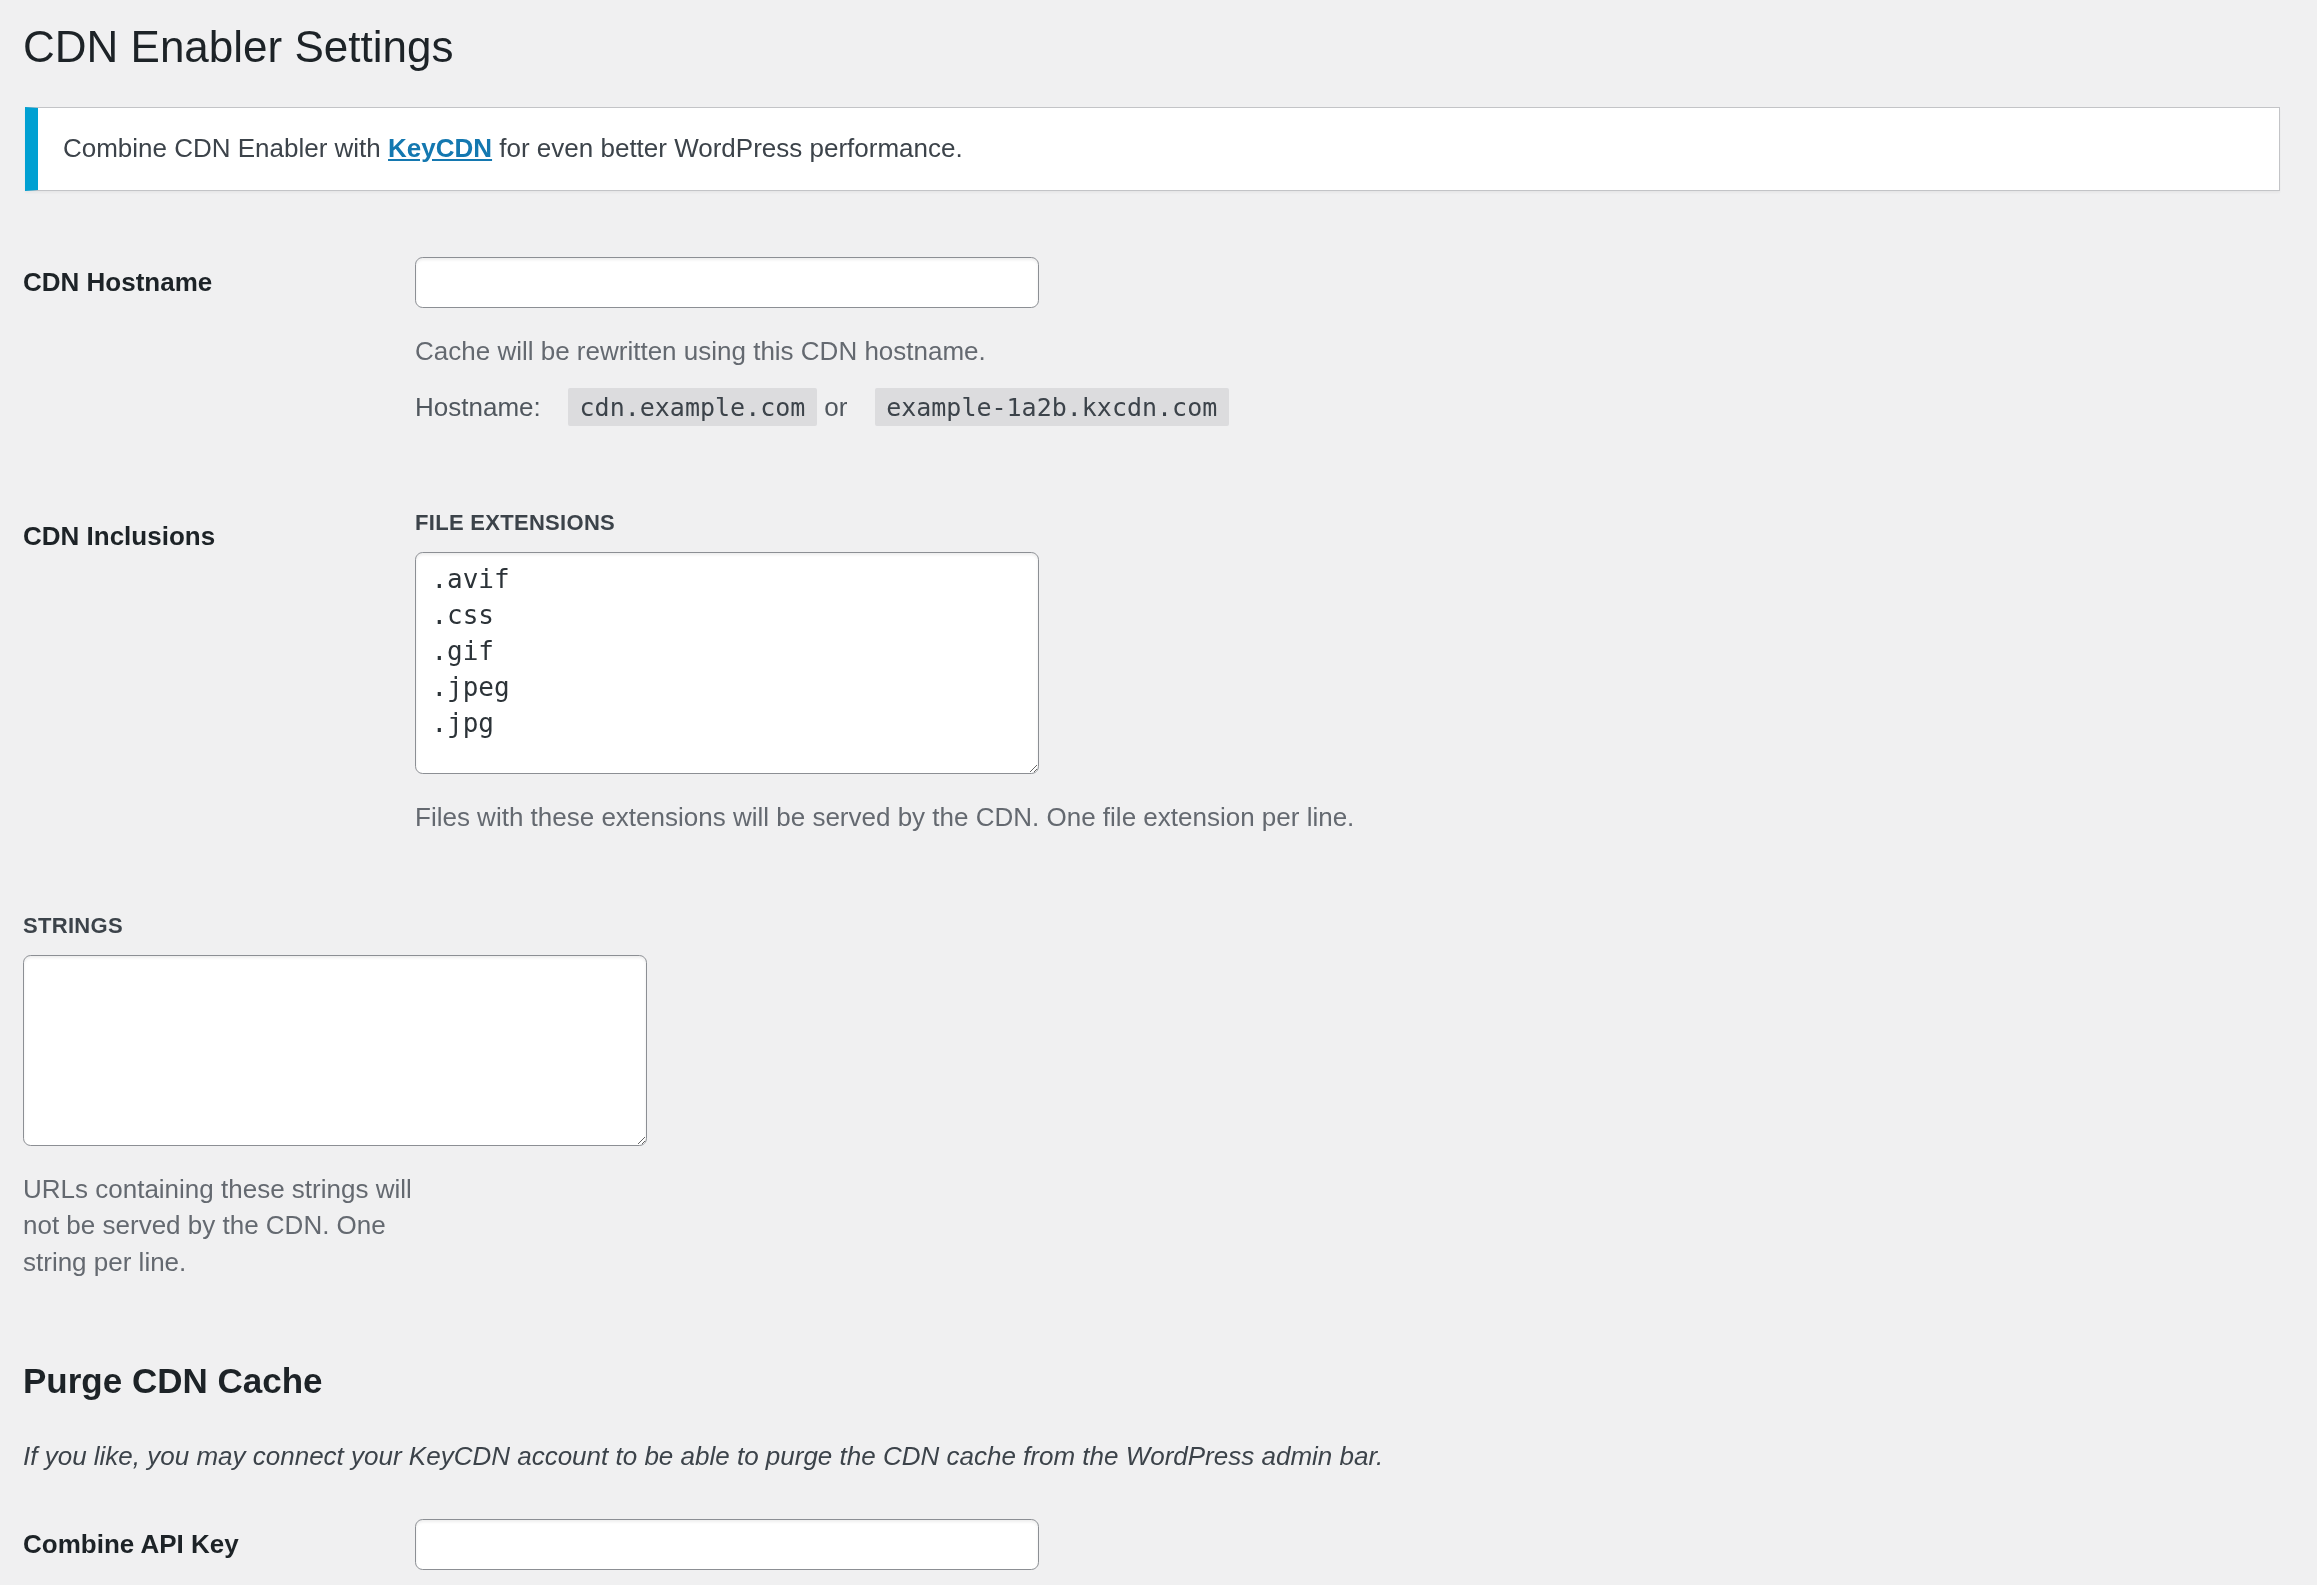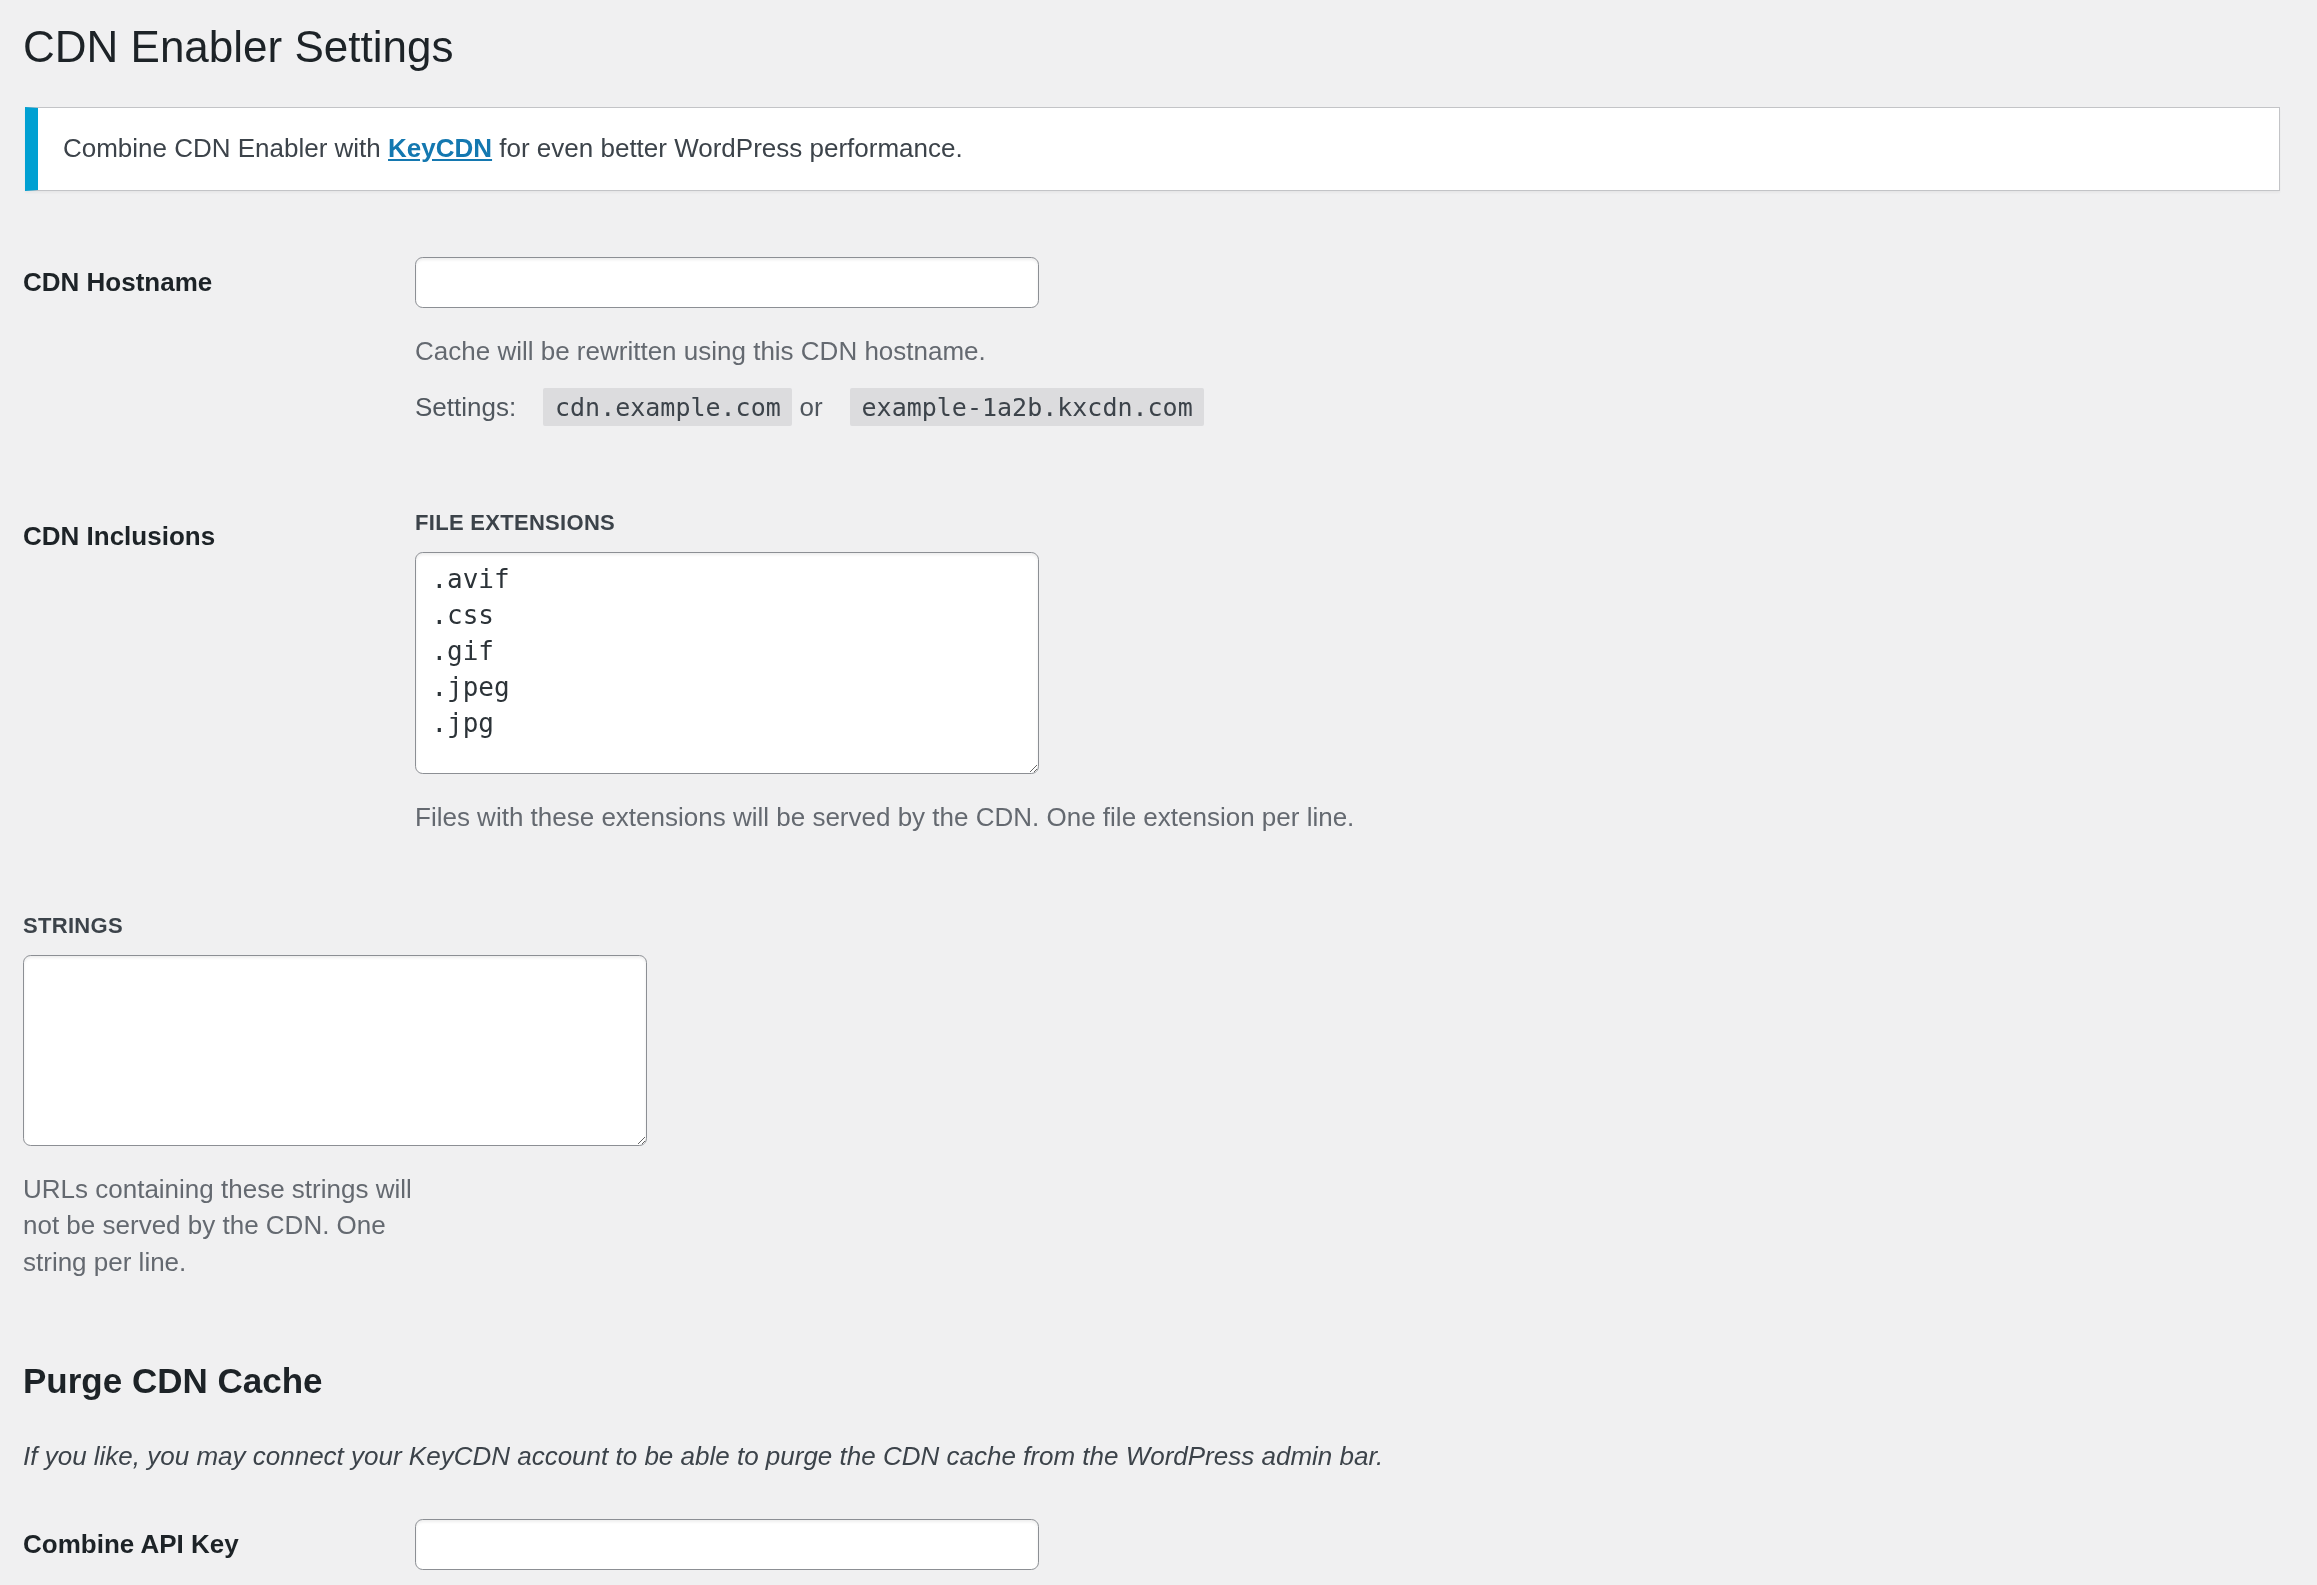--- a/index.html
+++ b/index.html
@@ -77,21 +77,21 @@
     <p><span>Combine CDN Enabler with </span><a href="#">KeyCDN</a><span> for even better WordPress performance.</span></p>
   </div>
 
   <div class="form-table">
 
     <div class="row">
       <div class="th">CDN Hostname</div>
       <div class="td">
         <input type="text" class="regular-text" value="" style="">
         <p class="help">Cache will be rewritten using this CDN hostname.</p>
-        <p class="example-line"><span>Settings:</span> <code class="chip">cdn.example.com</code> <span>or</span> <code class="chip">example-1a2b.kxcdn.com</code></p>
+        <p class="example-line"><span>Hostname:</span> <code class="chip">cdn.example.com</code> <span>or</span> <code class="chip">example-1a2b.kxcdn.com</code></p>
       </div>
     </div>
 
     <div class="row">
       <div class="th">CDN Inclusions</div>
       <div class="td">
         <p class="sublabel">FILE EXTENSIONS</p>
         <textarea class="code-area ta-inclusions" spellcheck="false" style="">.avif
 .css
 .gif

